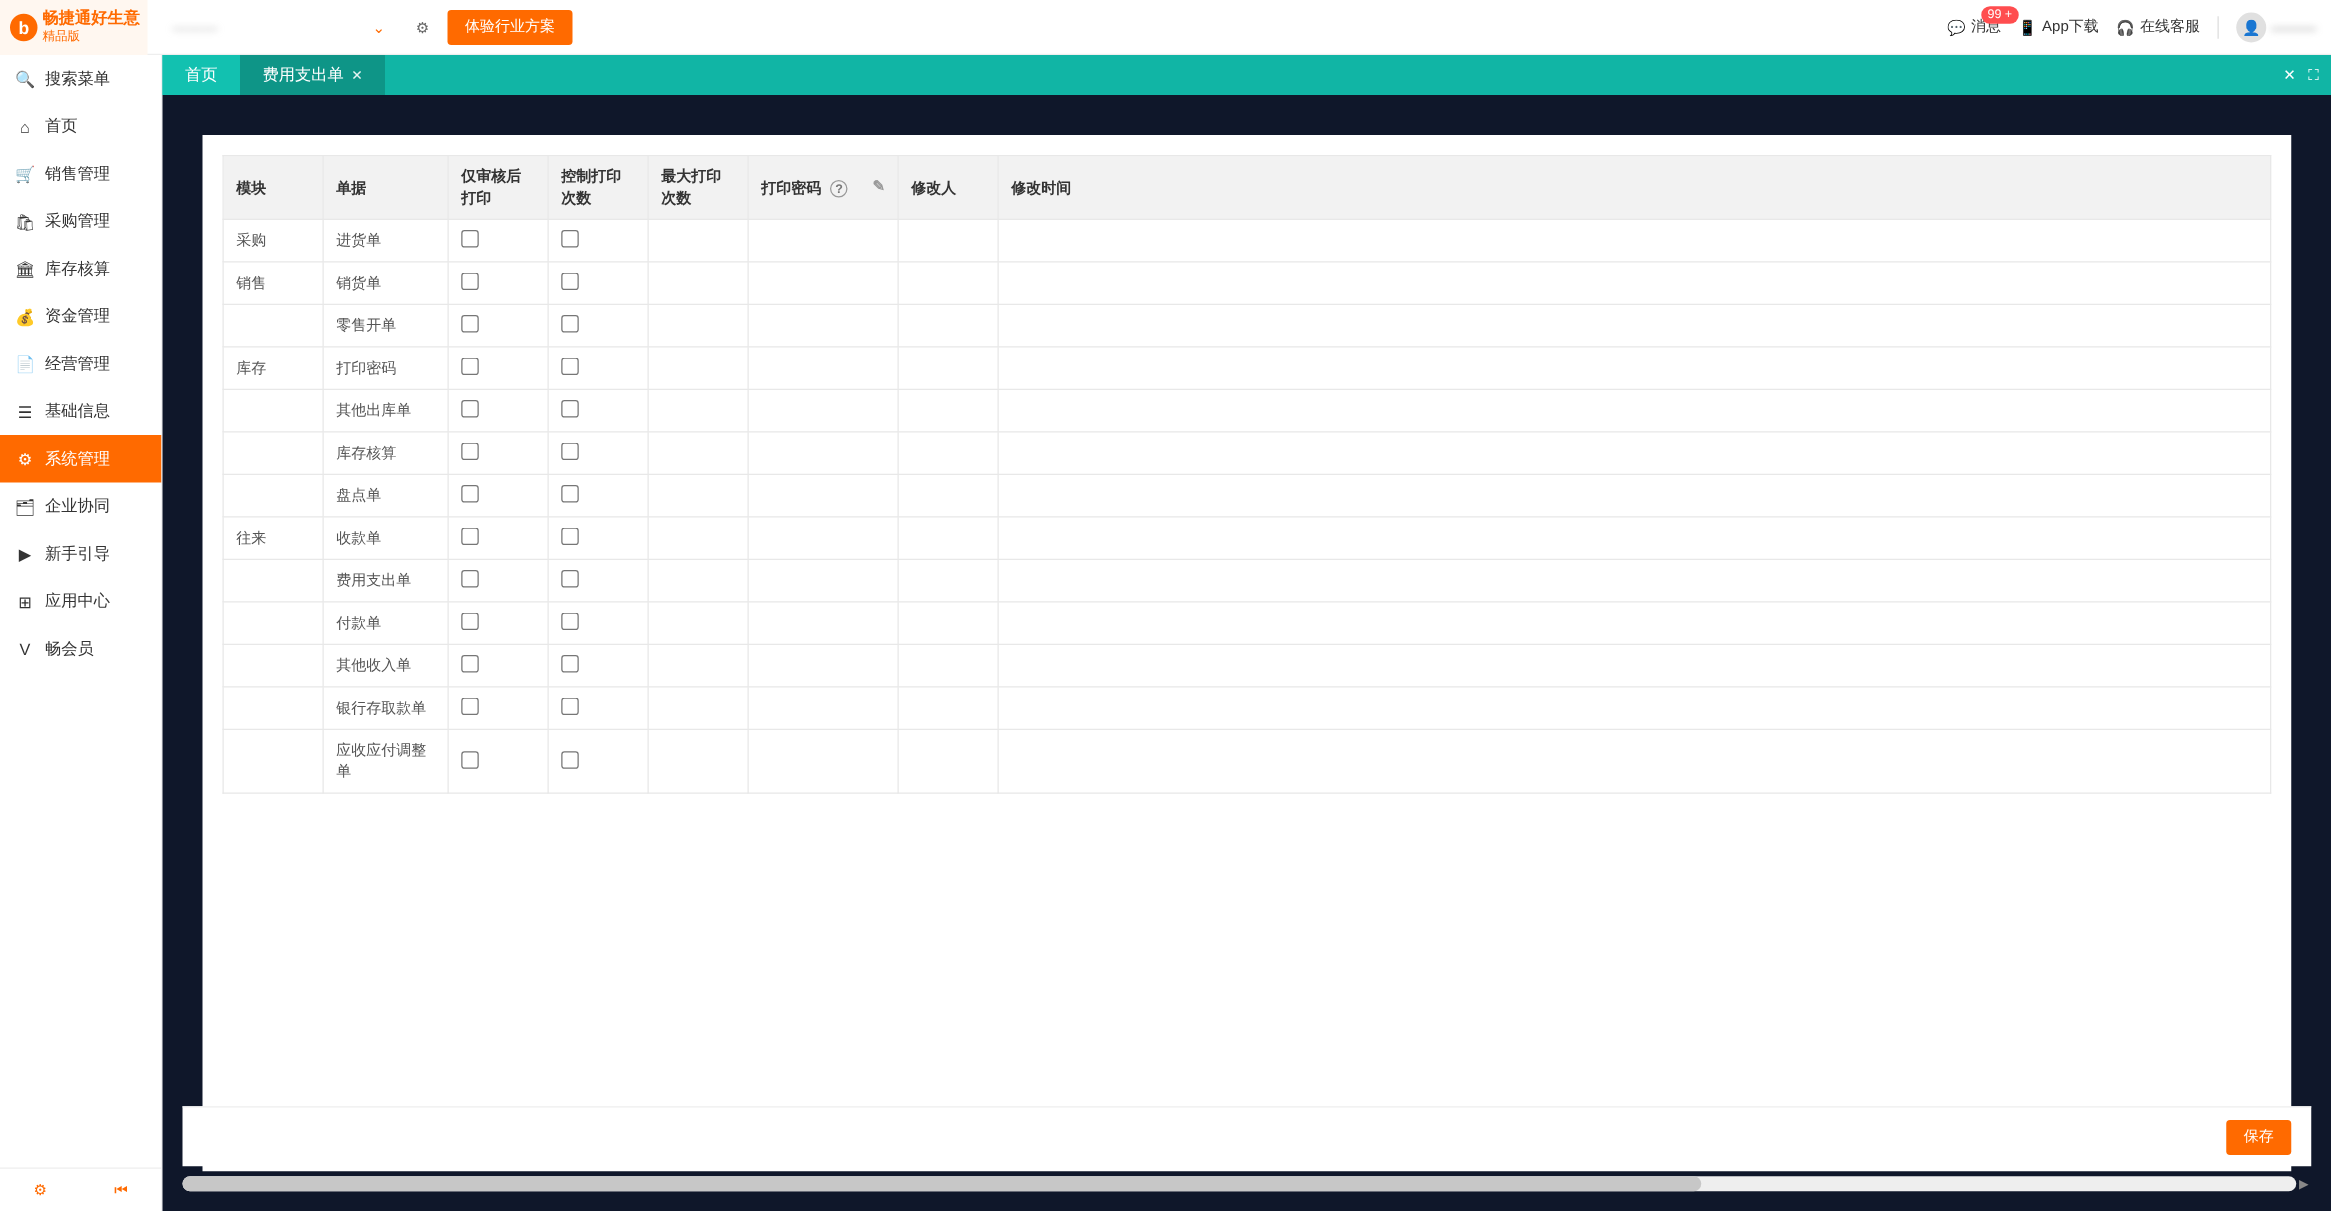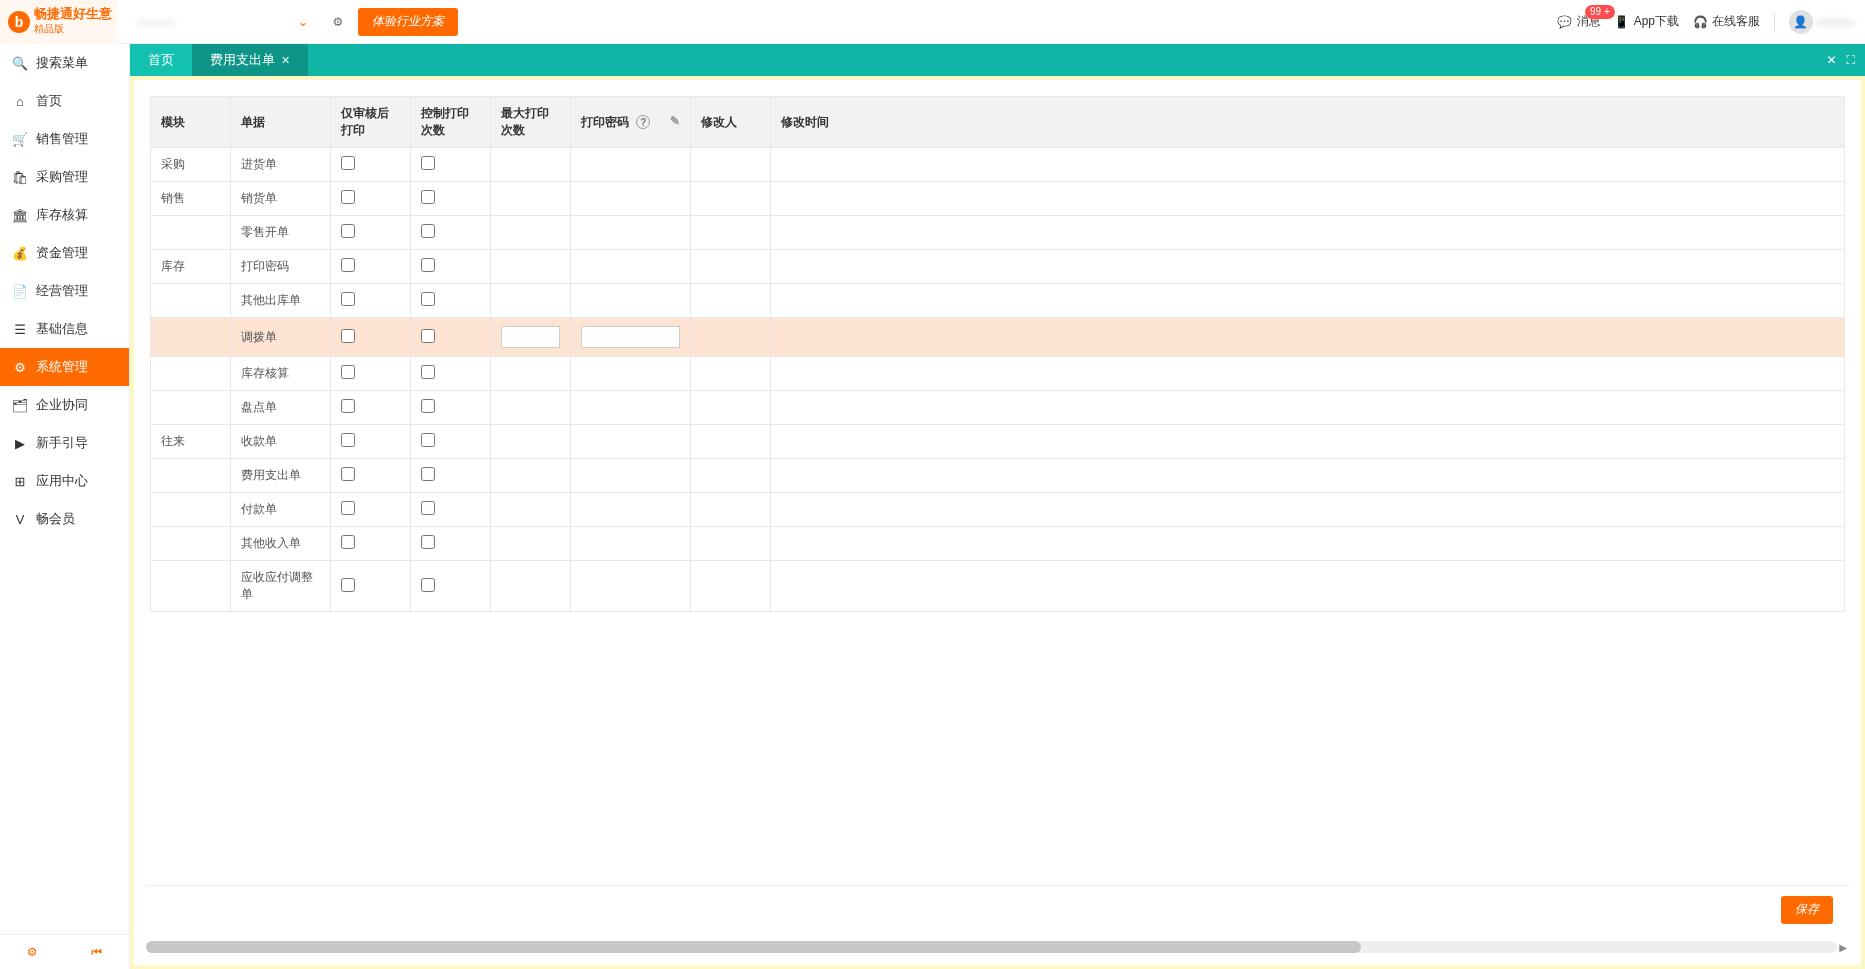--- a/index.html
+++ b/index.html
@@ -49,21 +49,20 @@
   .gear-btn { width:28px; height:28px; display:inline-flex; align-items:center; justify-content:center; color:#666; cursor:pointer; margin: 0 6px;}
   .orange-btn {
     background: #ff6a00;
     color: #fff;
     border: none;
     height: 28px;
     padding: 0 14px;
     border-radius: 3px;
     cursor: pointer;
     font-size: 12px;
-    font-style: italic;
   }
   .header-right { margin-left: auto; display: flex; align-items: center; gap: 14px; }
   .hr-item { display: inline-flex; align-items: center; gap: 4px; color: #333; cursor: pointer; position: relative;}
   .badge {
     position: absolute; top: -8px; right: -14px;
     background: #ff4d4f; color: #fff;
     border-radius: 8px; padding: 0 5px;
     font-size: 10px; line-height: 14px;
     white-space: nowrap;
   }
@@ -119,22 +118,22 @@
     gap:6px;
   }
   .tab.home { background: #12c1b0;}
   .tab.active { background: #0e9587;}
   .tab .close-x { font-size: 11px; opacity: .9;}
   .tabbar-right { margin-left: auto; display: flex; align-items: center; gap: 10px; padding-right: 10px;}
   .tabbar-right span { cursor: pointer; display:inline-flex; align-items:center;}
 
   .content-wrap {
     flex:1;
-    padding: 4px;
-    background: #fef9c3;
+    padding: 32px;
+    background: #0f172a;
     overflow: hidden;
     position:relative;
   }
   .panel {
     background: #fff;
     height: 100%;
     padding: 16px;
     position: relative;
   }
 
@@ -386,30 +385,20 @@
               <tr>
                 <td></td>
                 <td>其他出库单</td>
                 <td><input type="checkbox" class="chk" style=""></td>
                 <td><input type="checkbox" class="chk" style=""></td>
                 <td></td>
                 <td></td>
                 <td></td>
                 <td></td>
               </tr>
-              <tr class="highlight">
-                <td></td>
-                <td>调拨单</td>
-                <td><input type="checkbox" class="chk" style=""></td>
-                <td><input type="checkbox" class="chk" style=""></td>
-                <td><input type="text" style=""></td>
-                <td><input type="text" style=""></td>
-                <td></td>
-                <td></td>
-              </tr>
               <tr>
                 <td></td>
                 <td>库存核算</td>
                 <td><input type="checkbox" class="chk" style=""></td>
                 <td><input type="checkbox" class="chk" style=""></td>
                 <td></td>
                 <td></td>
                 <td></td>
                 <td></td>
               </tr>
@@ -449,20 +438,30 @@
                 <td><input type="checkbox" class="chk" style=""></td>
                 <td><input type="checkbox" class="chk" style=""></td>
                 <td></td>
                 <td></td>
                 <td></td>
                 <td></td>
               </tr>
               <tr>
                 <td></td>
                 <td>其他收入单</td>
+                <td><input type="checkbox" class="chk" style=""></td>
+                <td><input type="checkbox" class="chk" style=""></td>
+                <td></td>
+                <td></td>
+                <td></td>
+                <td></td>
+              </tr>
+              <tr>
+                <td></td>
+                <td>银行存取款单</td>
                 <td><input type="checkbox" class="chk" style=""></td>
                 <td><input type="checkbox" class="chk" style=""></td>
                 <td></td>
                 <td></td>
                 <td></td>
                 <td></td>
               </tr>
               <tr>
                 <td></td>
                 <td>应收应付调整单</td>

